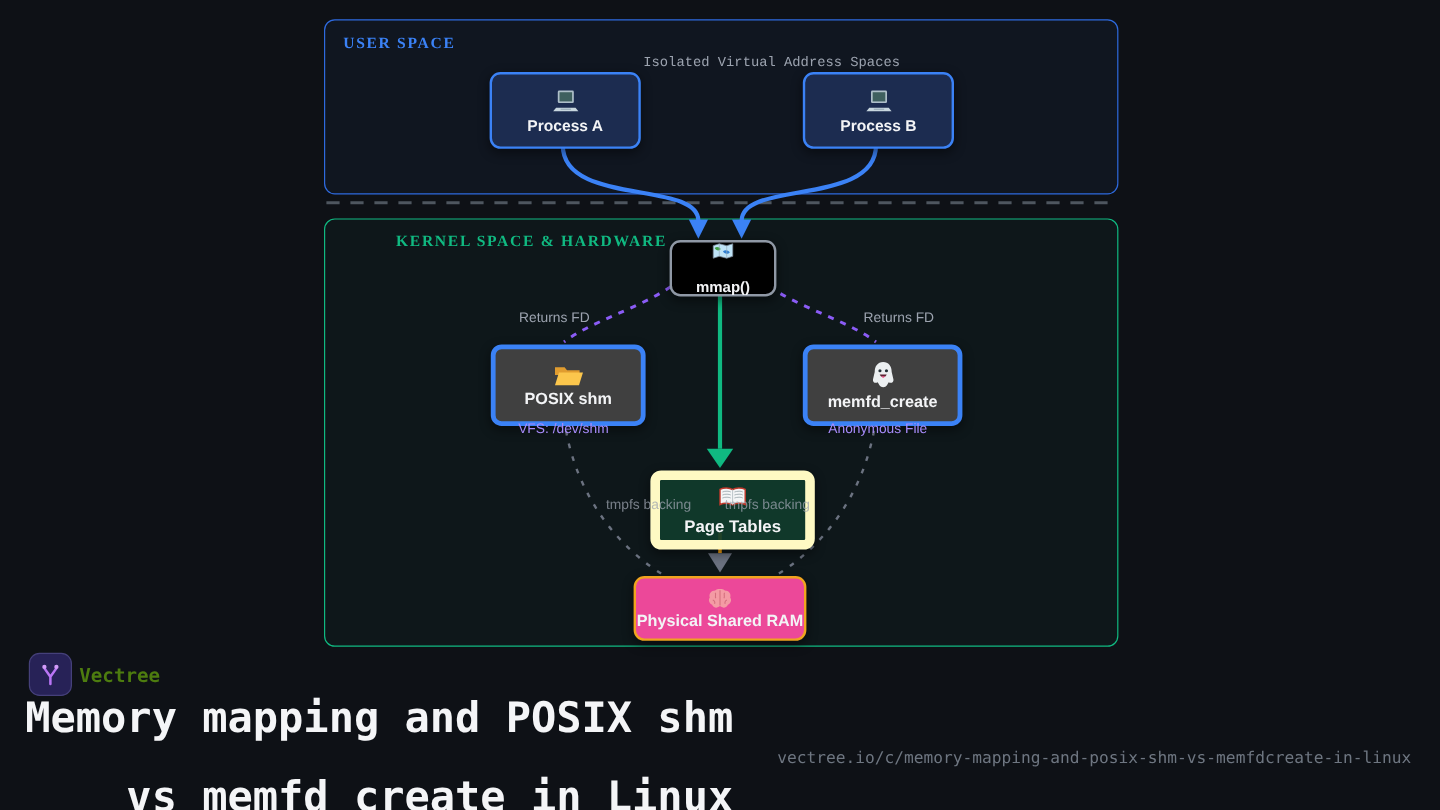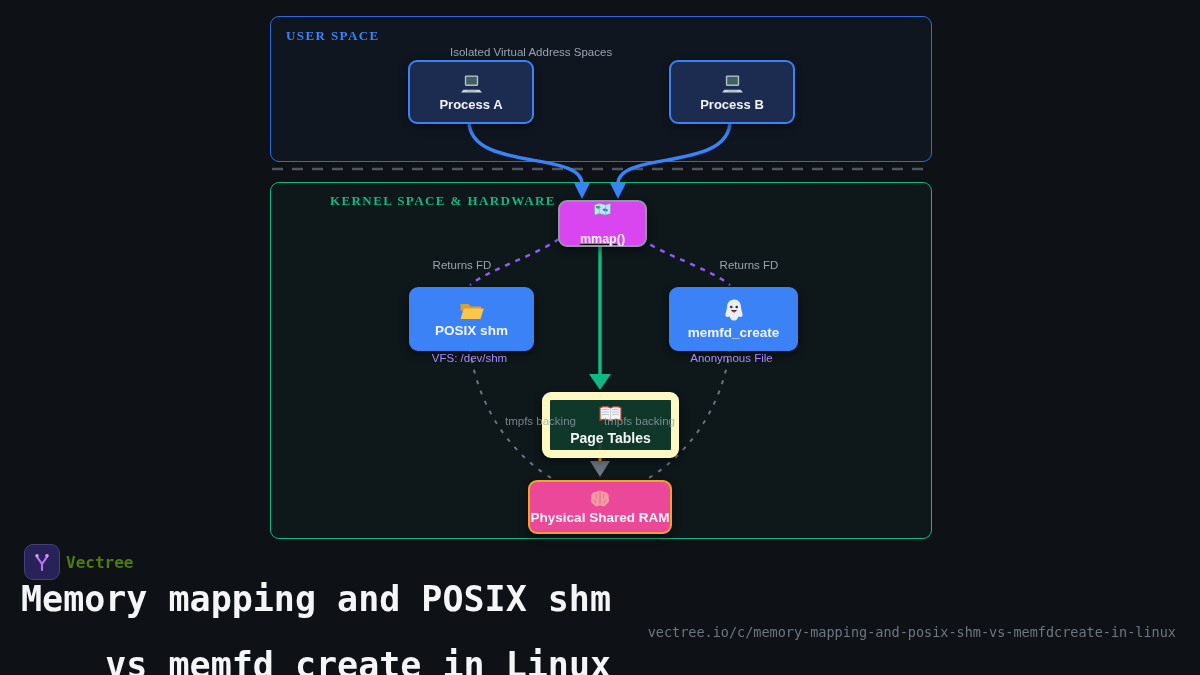--- a/index.html
+++ b/index.html
@@ -8,35 +8,35 @@
 
   
   .container-box{position:absolute;border-radius:9px;z-index:0;}
   .user-space{left:270px;top:16px;width:660px;height:144px;
               border:1.5px solid #2e6ade;background:rgba(45,96,210,0.06);}
   .kernel-space{left:270px;top:182px;width:660px;height:355px;
               border:1.5px solid #10b981;background:rgba(16,185,129,0.035);}
   .section-title{position:absolute;font-size:13px;font-weight:bold;letter-spacing:1.4px;z-index:2;font-family:Liberation Serif, serif;}
   .user-title{left:286px;top:28px;color:#3b82f6;}
   .kernel-title{left:286px;top:193px;color:#10b981;padding-left:44px;}
-  .note{position:absolute;left:450px;top:46px;width:300px;text-align:left;
-        color:#9ca3af;font-size:11.5px;z-index:2;}
+  .note{position:absolute;left:450px;top:46px;width:300px;text-align:right;
+        color:#9ca3af;font-size:11.5px;z-index:2;font-family:Liberation Mono, monospace;}
 
   
   .node{position:absolute;display:flex;flex-direction:column;align-items:center;
         justify-content:center;gap:3px;border-radius:9px;z-index:2;
         box-shadow:0 3px 9px rgba(0,0,0,0.45);}
   .node .label{font-weight:bold;color:#f3f4f6;font-size:13px;line-height:1;}
   .node-process{background:#1c2c50;border:2px solid #3b82f6;text-align:right;}
   .node-process-a{left:408px;top:60px;width:122px;height:60px;}
   .node-process-b{left:669px;top:60px;width:122px;height:60px;}
-  .node-mmap{left:558px;top:200px;width:85px;height:43px;background:#d946ef;
+  .node-mmap{left:558px;top:200px;width:85px;height:43px;background:#000000;
              border:2px solid #8f98a5;gap:15px;text-decoration:underline;}
   .node-mmap .label{font-size:12.5px;}
-  .node-purple{background:#3b82f6;border:2px solid #3b82f6;}
+  .node-purple{background:#404040;border:4px solid #3b82f6;}
   .node-posix{left:409px;top:287px;width:121px;height:60px;}
   .node-memfd{left:669px;top:287px;width:125px;height:60px;}
   .node-purple .label{font-size:13.5px;}
   .node-pagetables{left:542px;top:392px;width:121px;height:50px;
              background:rgba(16,60,43,0.92);border:8px solid #fef9c3;gap:6px;}
   .node-pagetables .label{font-size:14px;}
   .node-ram{left:528px;top:480px;width:140px;height:50px;background:#ec4899;
              border:2px solid #f0a41f;gap:2px;}
   .node-ram .label{font-size:13.5px;}
 

